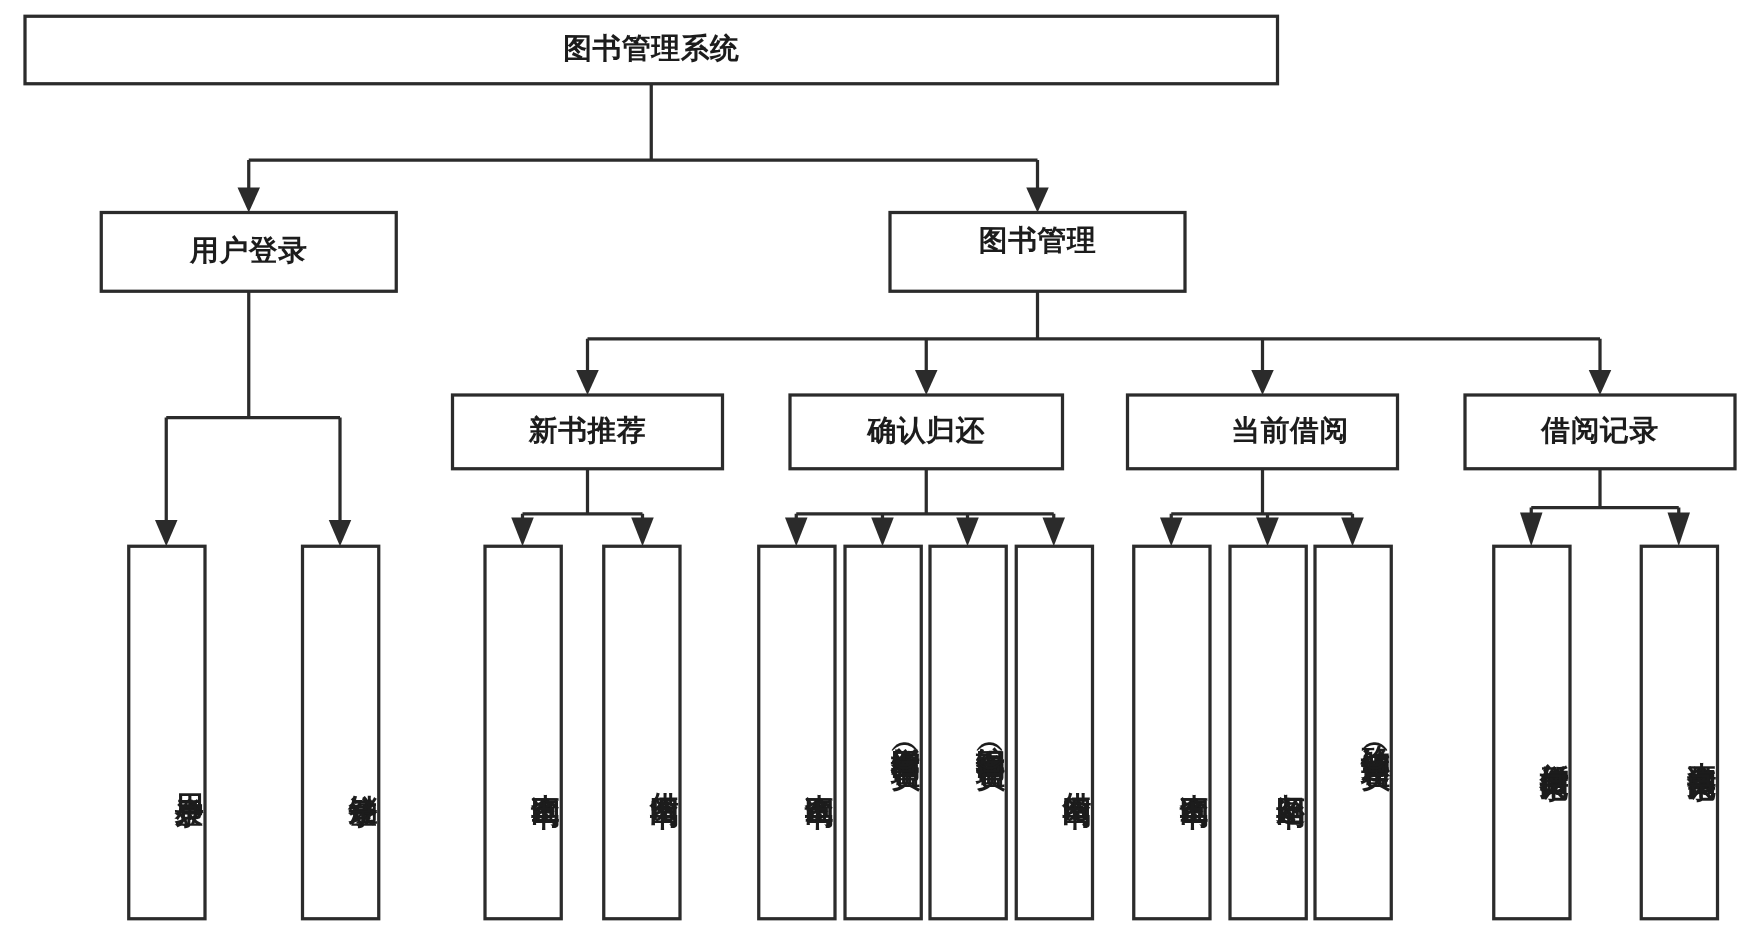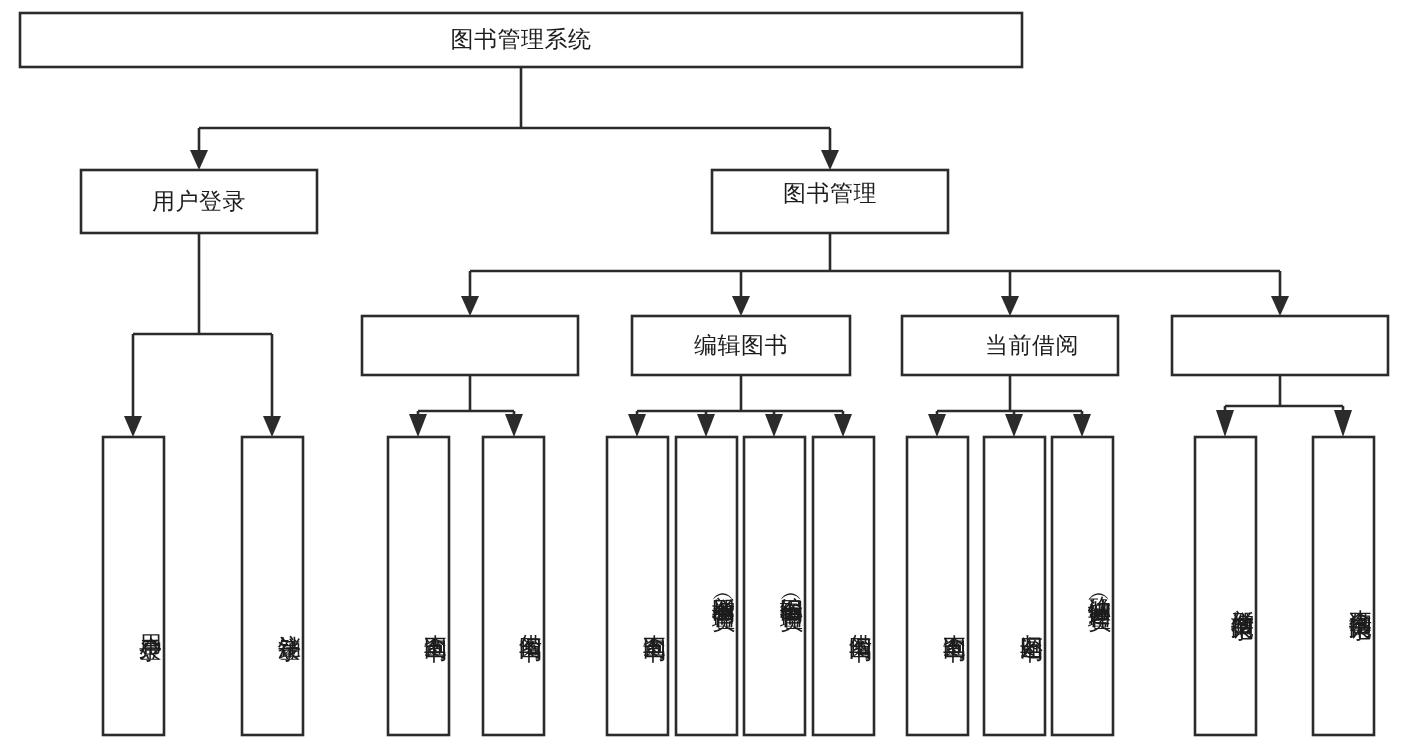--- a/index.html
+++ b/index.html
@@ -11,20 +11,21 @@
     width: 1405px;
     height: 747px;
     font-family: "DejaVu Sans", "Liberation Sans", sans-serif;
     overflow: hidden;
     position: relative;
   }
   #diagram-root {
     position: relative;
     width: 1405px;
     height: 747px;
+    font-weight: bold;
   }
   svg.canvas {
     position: absolute;
     top: 0;
     left: 0;
     width: 1405px;
     height: 747px;
   }
   .node-box {
     fill: #ffffff;
@@ -179,22 +180,24 @@
     <rect class="node-box" x="1052" y="437" width="61" height="298"></rect>
     <rect class="node-box" x="1195" y="437" width="61" height="298"></rect>
     <rect class="node-box" x="1313" y="437" width="61" height="298"></rect>
   </svg>
 
   <div class="node-label-h" style="left:20px; top:13px; width:1002px; height:54px;">图书管理系统</div>
 
   <div class="node-label-h" style="left:81px; top:170px; width:236px; height:63px;">用户登录</div>
   <div class="node-label-h" style="left:712px; top:170px; width:236px; height:48px;">图书管理</div>
 
-  <div class="node-label-h" style="left:632px; top:316px; width:218px; height:59px;">编辑图书</div>
+  <div class="node-label-h" style="left:362px; top:316px; width:216px; height:59px;">新书推荐</div>
+  <div class="node-label-h" style="left:632px; top:316px; width:218px; height:59px;">确认归还</div>
   <div class="node-label-h" style="left:902px; top:316px; width:260px; height:59px;">当前借阅</div>
+  <div class="node-label-h" style="left:1172px; top:316px; width:216px; height:59px;">借阅记录</div>
 
   <div class="node-label-v" style="left:103px; top:510px; width:61px; height:220px;">用户登录</div>
   <div class="node-label-v" style="left:242px; top:510px; width:61px; height:220px;">注销登录</div>
   <div class="node-label-v" style="left:388px; top:510px; width:61px; height:220px;">查询图书</div>
   <div class="node-label-v" style="left:483px; top:510px; width:61px; height:220px;">借阅图书</div>
   <div class="node-label-v" style="left:607px; top:510px; width:61px; height:220px;">查询图书</div>
   <div class="node-label-v" style="left:676px; top:443px; width:61px; height:288px;">新增图书（管理员）</div>
   <div class="node-label-v" style="left:744px; top:443px; width:61px; height:288px;">编辑图书（管理员）</div>
   <div class="node-label-v" style="left:813px; top:510px; width:61px; height:220px;">借阅图书</div>
   <div class="node-label-v" style="left:907px; top:510px; width:61px; height:220px;">查询图书</div>

